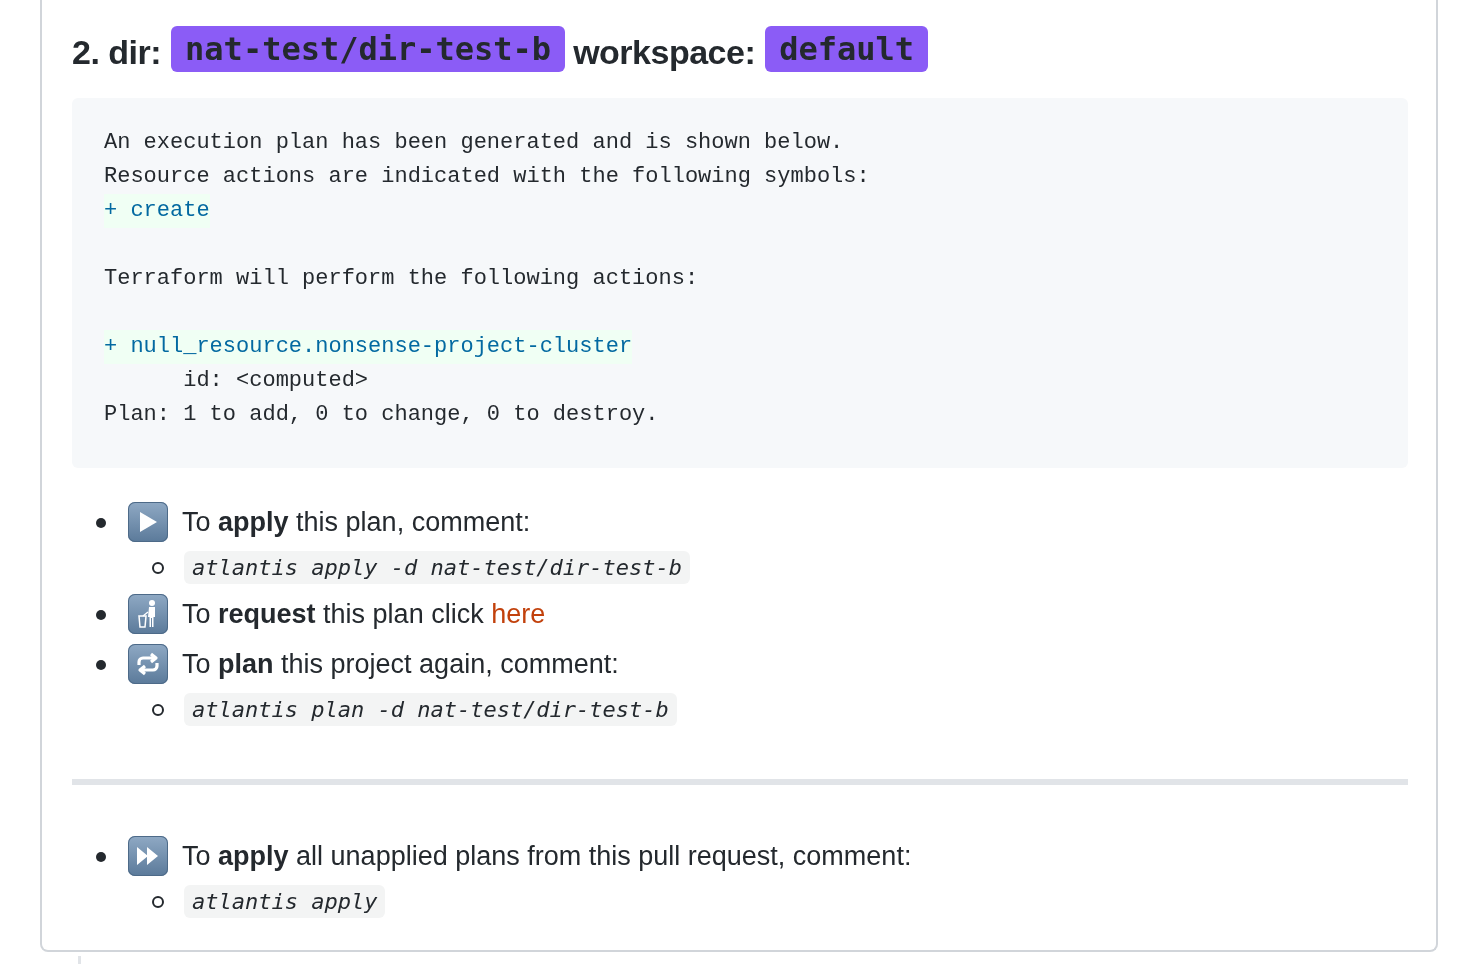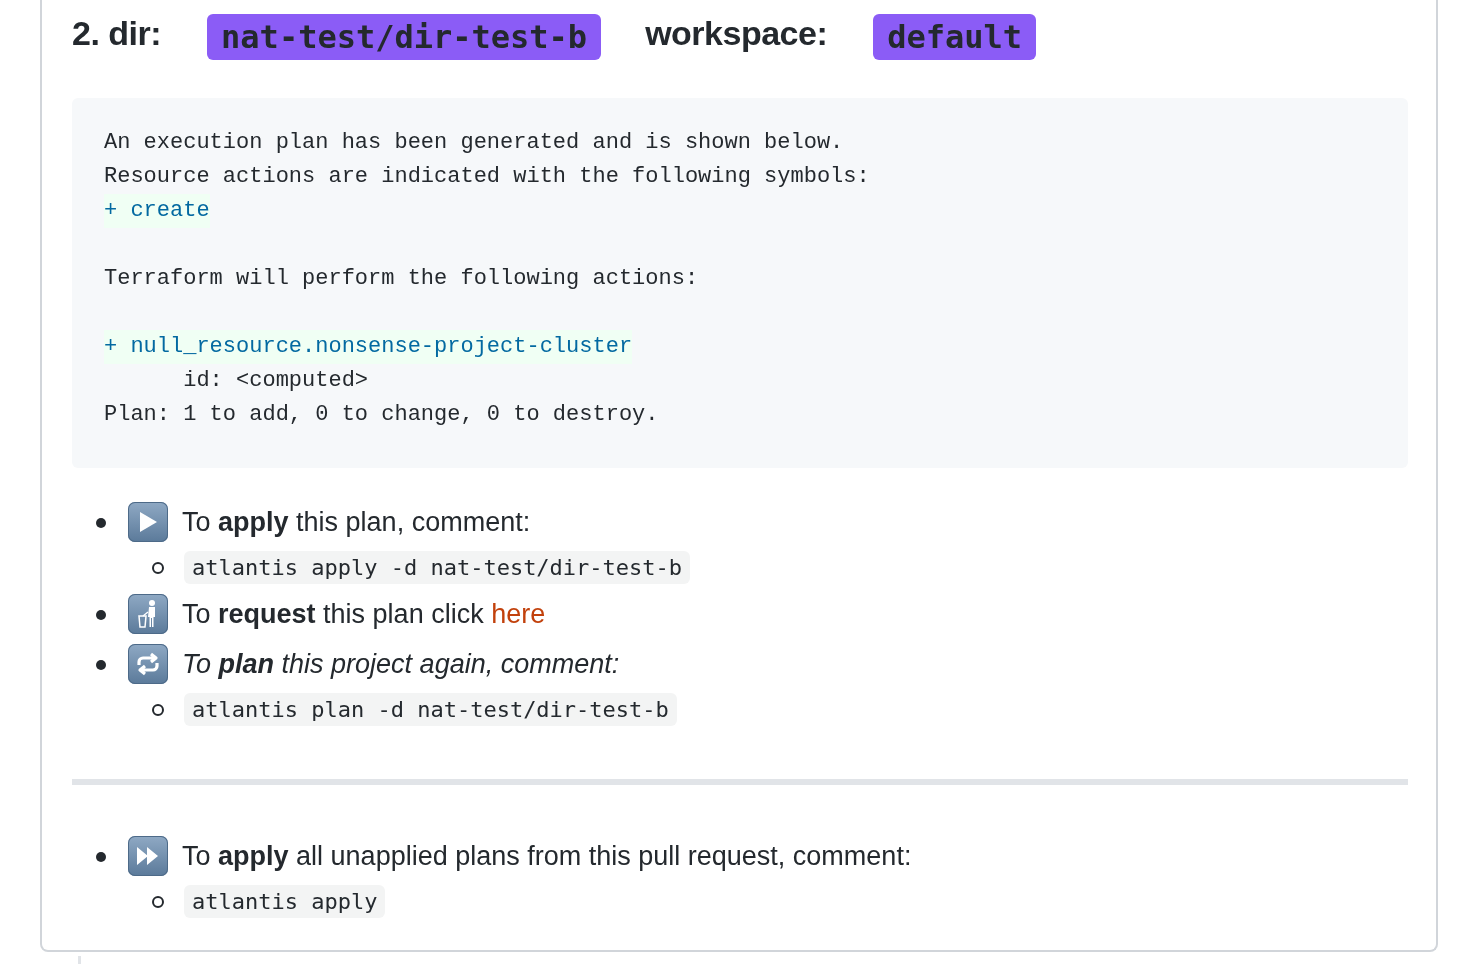--- a/index.html
+++ b/index.html
@@ -1,32 +1,32 @@
 <!DOCTYPE html>
 <html><head>
 <meta charset="utf-8">
 <style>
   html, body { margin:0; padding:0; background:#ffffff; }
   body { width:1464px; height:964px; overflow:hidden; position:relative; font-family:"Liberation Sans", sans-serif; color:#24292e; }
   .card { position:absolute; left:40px; top:-10px; width:1398px; height:962px; border:2px solid #d1d5da; border-top:none; border-radius:0 0 8px 8px; box-sizing:border-box; background:#fff; }
   .tail { position:absolute; left:78px; top:956px; width:3px; height:8px; background:#e1e4e8; }
-  .heading { position:absolute; left:72px; top:14px; height:58px; display:flex; align-items:flex-start; font-size:34px; font-weight:600; letter-spacing:-0.5px;gap:36px; }
+  .heading { position:absolute; left:72px; top:14px; height:58px; display:flex; align-items:flex-end; font-size:34px; font-weight:600; letter-spacing:-0.5px; }
   .heading .code { font-family:"DejaVu Sans Mono", monospace; font-weight:700; background:#8b5cf6; border-radius:6px; padding:4px 14px; margin:0 8px; font-size:32px; letter-spacing:0; }
   .heading .lbl { margin-right:2px; }
   .pre { position:absolute; left:72px; top:98px; width:1336px; height:370px; background:#f6f8fa; border-radius:6px; box-sizing:border-box; padding:28px 32px; font-family:Liberation Mono, monospace; font-size:22px; line-height:34px; white-space:pre; color:#24292e; }
   .pre .line { height:34px; }
   .pre .add { color:#0369a1; background:#f0fff4; display:inline-block; }
   ul.actions { position:absolute; left:72px; top:500px; margin:0; padding:0; list-style:none; width:1300px; }
   ul.actions.bottom { top:834px; }
   .li { position:relative; padding-left:110px; font-size:27px; line-height:44px; }
   .li::before { content:""; position:absolute; left:24px; top:18px; width:10px; height:10px; border-radius:50%; background:#24292e; }
   .emoji { position:absolute; left:56px; top:2px; width:40px; height:40px; border-radius:7px; background:linear-gradient(#8fa9c4,#5b7a9a); box-shadow:inset 0 0 0 1px #4d6a88; display:flex; align-items:center; justify-content:center; color:#fff; }
   .li b { font-weight:700; }
   .li a { color:#c2410c; text-decoration:none; }
-  .sub { position:relative; padding-left:112px; height:46px; display:flex; align-items:center; }
+  .sub { position:relative; padding-left:112px; height:46px; display:flex; align-items:center;font-style:italic; }
   .sub::before { content:""; position:absolute; left:80px; top:18px; width:8px; height:8px; border-radius:50%; border:2px solid #24292e; }
   .sub code { font-family:"DejaVu Sans Mono", monospace; font-size:22px; background:#f3f4f4; border-radius:6px; padding:4px 8px; }
   .hr { position:absolute; left:72px; top:779px; width:1336px; height:6px; background:#e1e4e8; }
 </style>
 </head>
 <body>
 
 <div class="card"></div>
 <div class="tail"></div>
 
@@ -55,21 +55,21 @@
     <span class="emoji">
       <svg width="28" height="30" viewBox="0 0 28 30">
           <circle cx="18" cy="4" r="3" fill="#fff"></circle>
           <path d="M15 8 h6 v10 h-1.5 v10 h-1.5 v-9 h-1 v9 h-1.5 v-10 h-1.5 z" fill="#fff"></path>
           <path d="M5 17 h7 l-1 11 h-5 z" fill="none" stroke="#fff" stroke-width="1.5"></path>
           <path d="M14 13 l-5 4" stroke="#fff" stroke-width="1.5"></path>
         </svg>
     </span>
     <span>To </span><b>request</b><span> this plan click </span><a>here</a>
   </li>
-  <li class="li" style="margin-top:6px;font-style:italic;">
+  <li class="li" style="margin-top:6px;">
     <span class="emoji">
       <svg width="30" height="26" viewBox="0 0 30 26">
           <path d="M6 14 v-3 a4 4 0 0 1 4 -4 h12 M18 3 l5 4 l-5 4" fill="none" stroke="#fff" stroke-width="3.2" stroke-linejoin="round"></path>
           <path d="M24 12 v3 a4 4 0 0 1 -4 4 h-12 M12 23 l-5 -4 l5 -4" fill="none" stroke="#fff" stroke-width="3.2" stroke-linejoin="round"></path>
         </svg>
     </span>
     <span>To </span><b>plan</b><span> this project again, comment:</span>
   </li>
   <div class="sub">
     <code>atlantis plan -d nat-test/dir-test-b</code>

